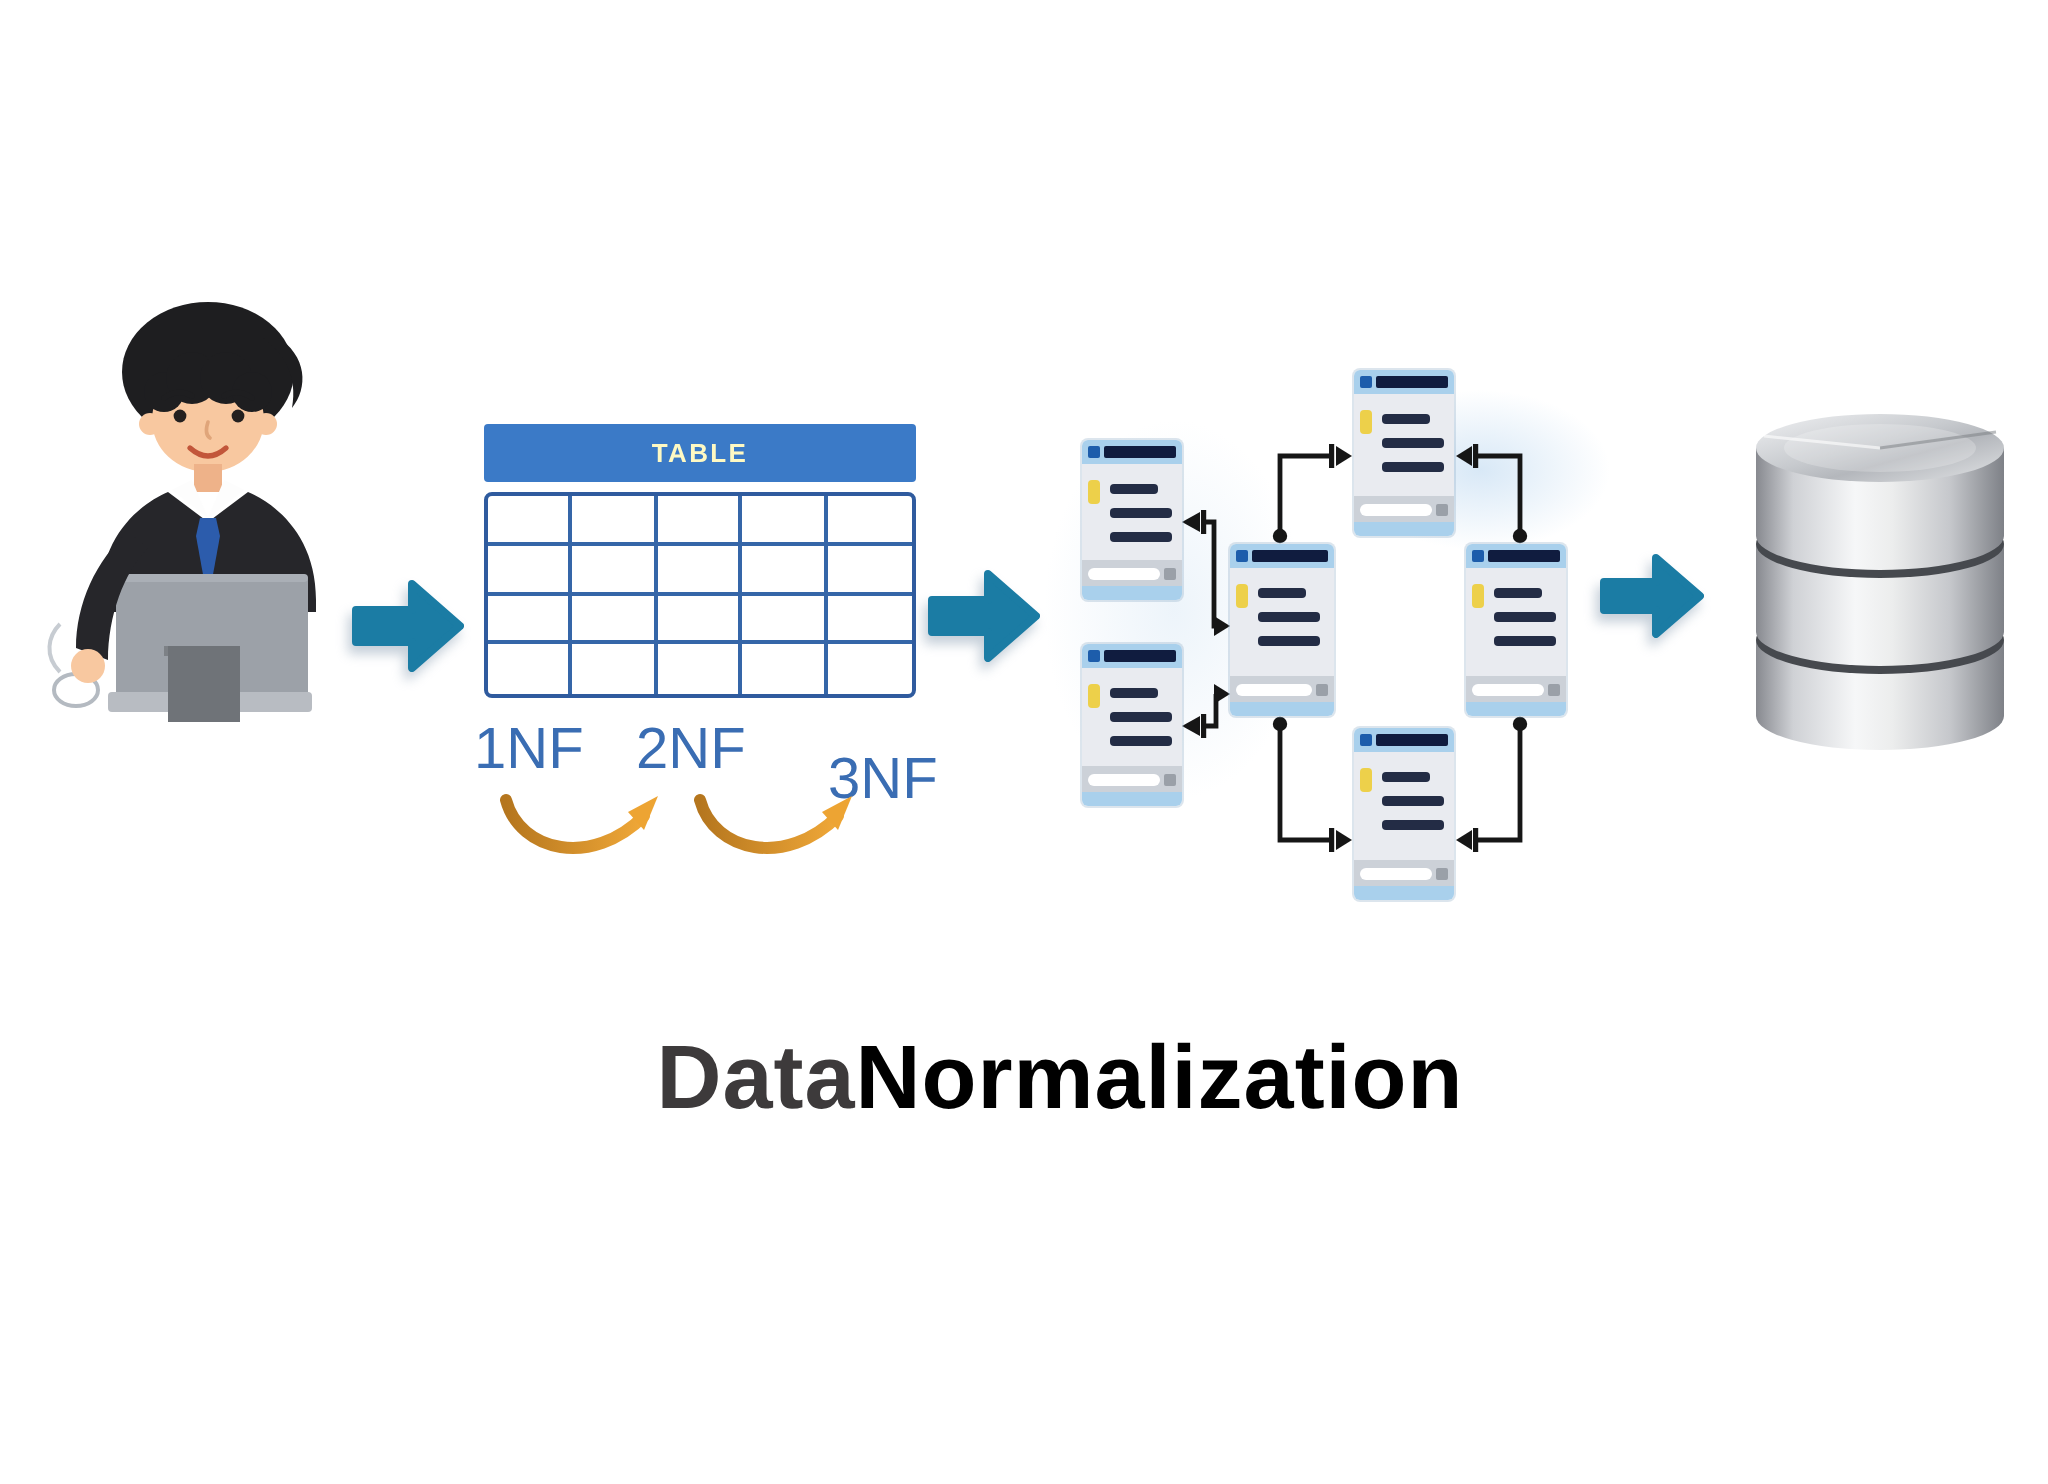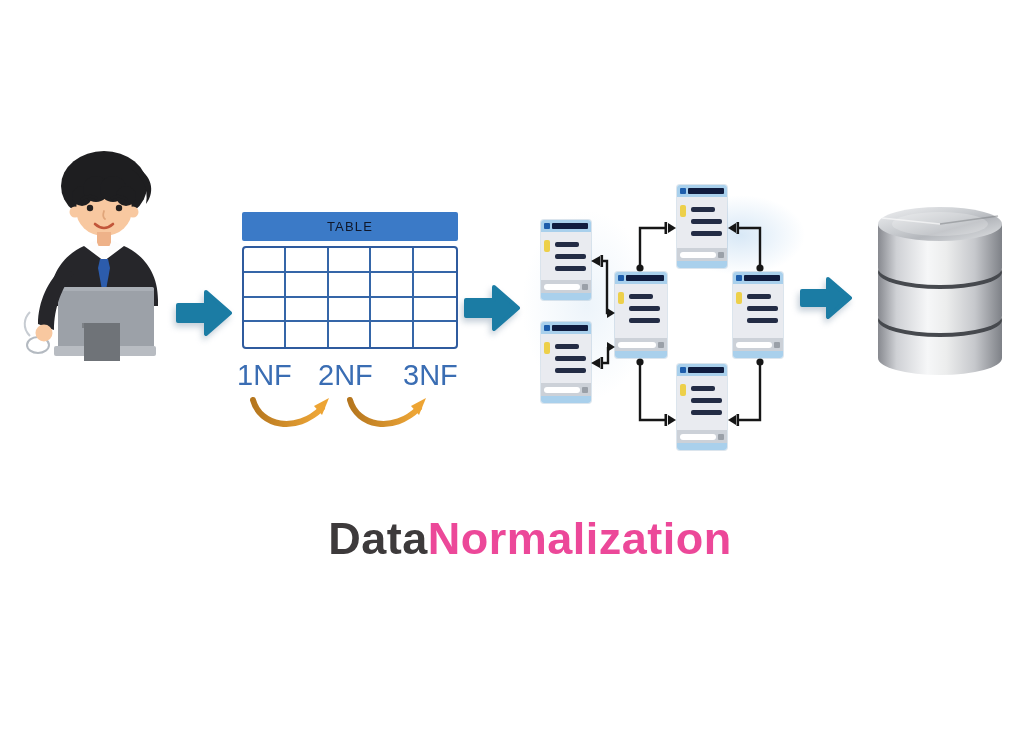--- a/index.html
+++ b/index.html
@@ -5,32 +5,32 @@
   html,body{margin:0;padding:0;background:#ffffff;}
   body{width:1024px;height:742px;position:relative;overflow:hidden;
        font-family:"Liberation Sans",sans-serif;}
   .abs{position:absolute;}
 
   
   .flow-arrow{position:absolute;filter:drop-shadow(-2px 4px 3px rgba(110,135,160,.40));}
 
   
   .tbl-header{position:absolute;left:242px;top:212px;width:216px;height:29px;
-    background:#3b7ac7;border-radius:2px;color:#0f172a;font-size:13px;font-weight:normal;
+    background:#3b7ac7;border-radius:2px;color:#fef9c3;font-size:13px;font-weight:bold;
     letter-spacing:1.2px;display:flex;align-items:center;justify-content:center;}
   .tbl-grid{position:absolute;left:242px;top:246px;width:212px;height:99px;
     border:2.5px solid #2f5b9e;border-radius:4px;background:#fff;
     display:grid;grid-template-columns:repeat(5,1fr);grid-template-rows:repeat(4,1fr);}
   .cell{border-right:2px solid #3566a8;border-bottom:2px solid #3566a8;}
   .cell:nth-child(5n){border-right:none;}
   .cell:nth-child(n+16){border-bottom:none;}
 
   
   .nf{position:absolute;top:361px;color:#3a6db3;font-size:29px;font-weight:400;line-height:1;}
-  .nf1{left:237px;} .nf2{left:318px;text-align:center;} .nf3{left:403px;}
+  .nf1{left:237px;} .nf2{left:318px;text-align:center;} .nf3{left:414px;margin-top:15px;}
 
   
   .cluster{position:absolute;left:530px;top:175px;width:270px;height:290px;}
   .cloud{position:absolute;border-radius:50%;z-index:0;}
   .cloud1{left:145px;top:20px;width:130px;height:80px;
     background:radial-gradient(closest-side,rgba(214,231,246,.95),rgba(214,231,246,0));}
   .cloud2{left:-8px;top:35px;width:130px;height:190px;
     background:radial-gradient(closest-side,rgba(235,243,250,.9),rgba(235,243,250,0));}
   .connectors{position:absolute;left:0;top:0;z-index:1;}
   .card{position:absolute;z-index:2;border-radius:3px;overflow:hidden;
@@ -45,21 +45,21 @@
   .c-foot{height:13px;background:#ccd1d8;display:flex;align-items:center;padding:0 3px;gap:2px;flex:none;}
   .c-pill{flex:1;height:6px;background:#ffffff;border-radius:3px;}
   .c-btn{width:6px;height:6px;background:#9aa0a8;border-radius:1px;flex:none;}
   .c-base{height:7px;background:#a9d0ec;flex:none;}
 
   
   .caption{position:absolute;left:0;top:516px;width:100%;text-align:center;
     font-size:45px;font-weight:bold;letter-spacing:.5px;line-height:1;
     transform:translateX(18px);white-space:nowrap;}
   .caption .w1{color:#3d3a3b;}
-  .caption .w2{color:#ec4899;text-align:right;}
+  .caption .w2{color:#000000;text-align:right;}
 </style>
 </head>
 <body>
 
 <div class="abs" style="inset:0;">
 
   <svg class="abs" style="left:20px;top:140px;" width="150" height="230" viewBox="0 0 150 230">
     <g>
       <ellipse cx="84" cy="46" rx="43" ry="35" fill="#1e1e20"></ellipse>
       <path d="M118,28 C134,38 134,54 126,64 C129,48 122,36 110,28 Z" fill="#1e1e20"></path>

